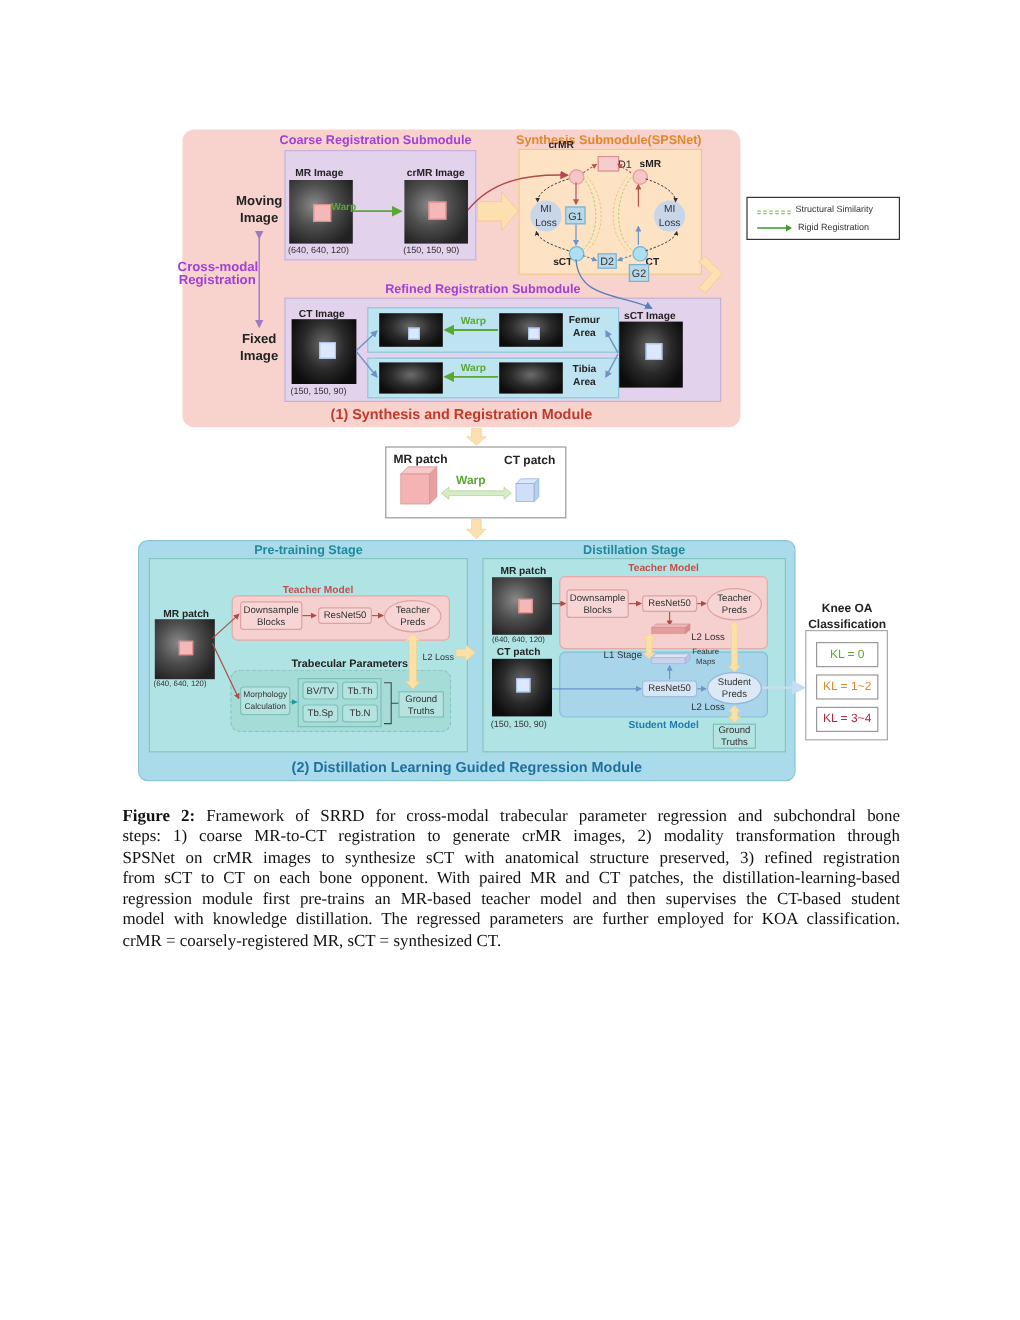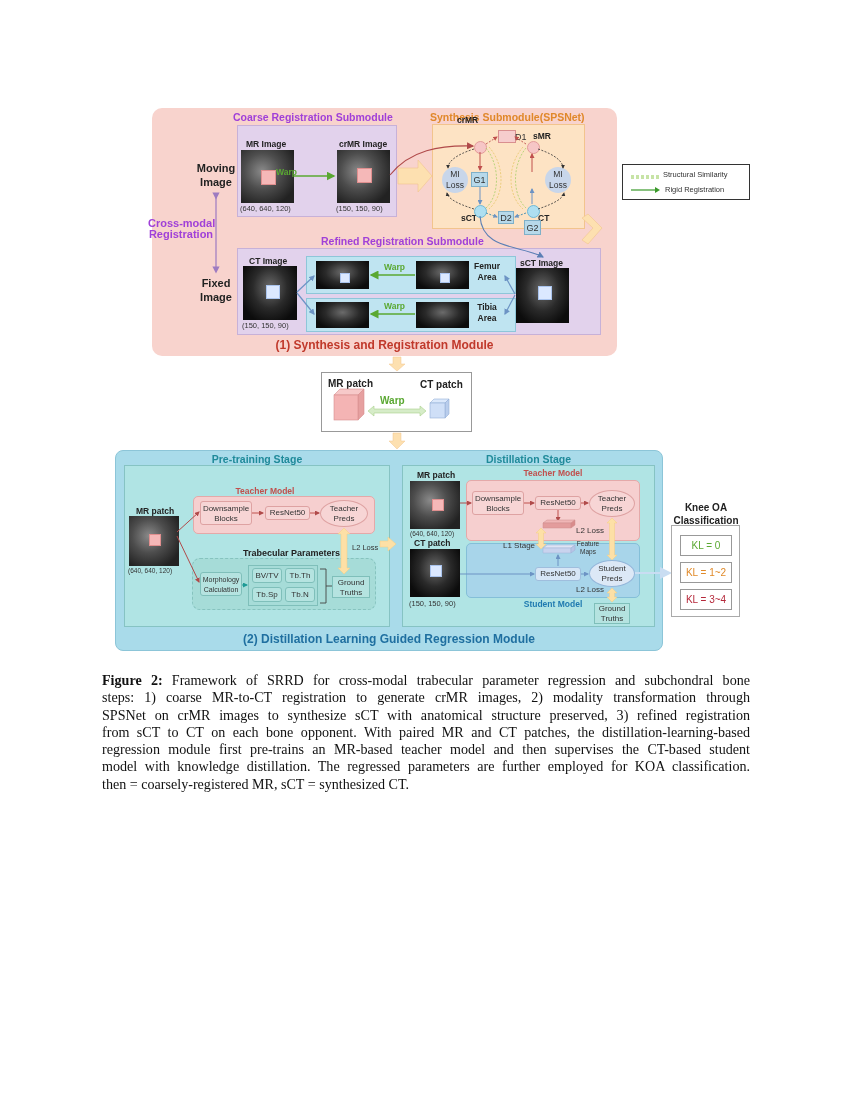--- a/index.html
+++ b/index.html
@@ -400,14 +400,14 @@
   <div class="klb" style="top:63px;color:#b5283a;">KL = 3~4</div>
 </div>
 
 <div class="t" id="caption">
   <div style="text-align:justify;text-align-last:justify;"><b>Figure 2:</b><span> Framework of SRRD for cross-modal trabecular parameter regression and subchondral bone</span></div>
   <div style="text-align:justify;text-align-last:justify;">steps: 1) coarse MR-to-CT registration to generate crMR images, 2) modality transformation through</div>
   <div style="text-align:justify;text-align-last:justify;">SPSNet on crMR images to synthesize sCT with anatomical structure preserved, 3) refined registration</div>
   <div style="text-align:justify;text-align-last:justify;">from sCT to CT on each bone opponent. With paired MR and CT patches, the distillation-learning-based</div>
   <div style="text-align:justify;text-align-last:justify;">regression module first pre-trains an MR-based teacher model and then supervises the CT-based student</div>
   <div style="text-align:justify;text-align-last:justify;">model with knowledge distillation. The regressed parameters are further employed for KOA classification.</div>
-  <div class="last">then = coarsely-registered MR, sCT = synthesized CT.</div>
+  <div class="last">crMR = coarsely-registered MR, sCT = synthesized CT.</div>
 </div>
 
 </body></html>

